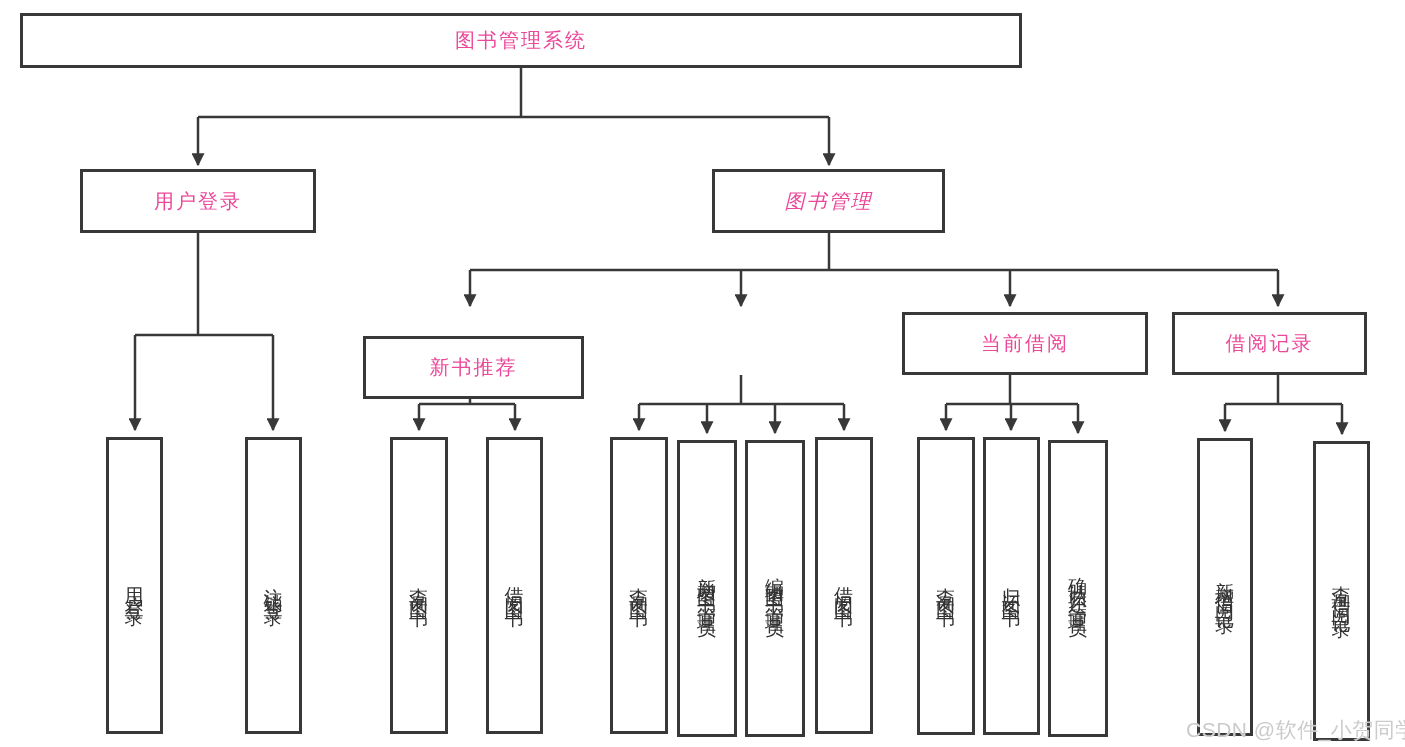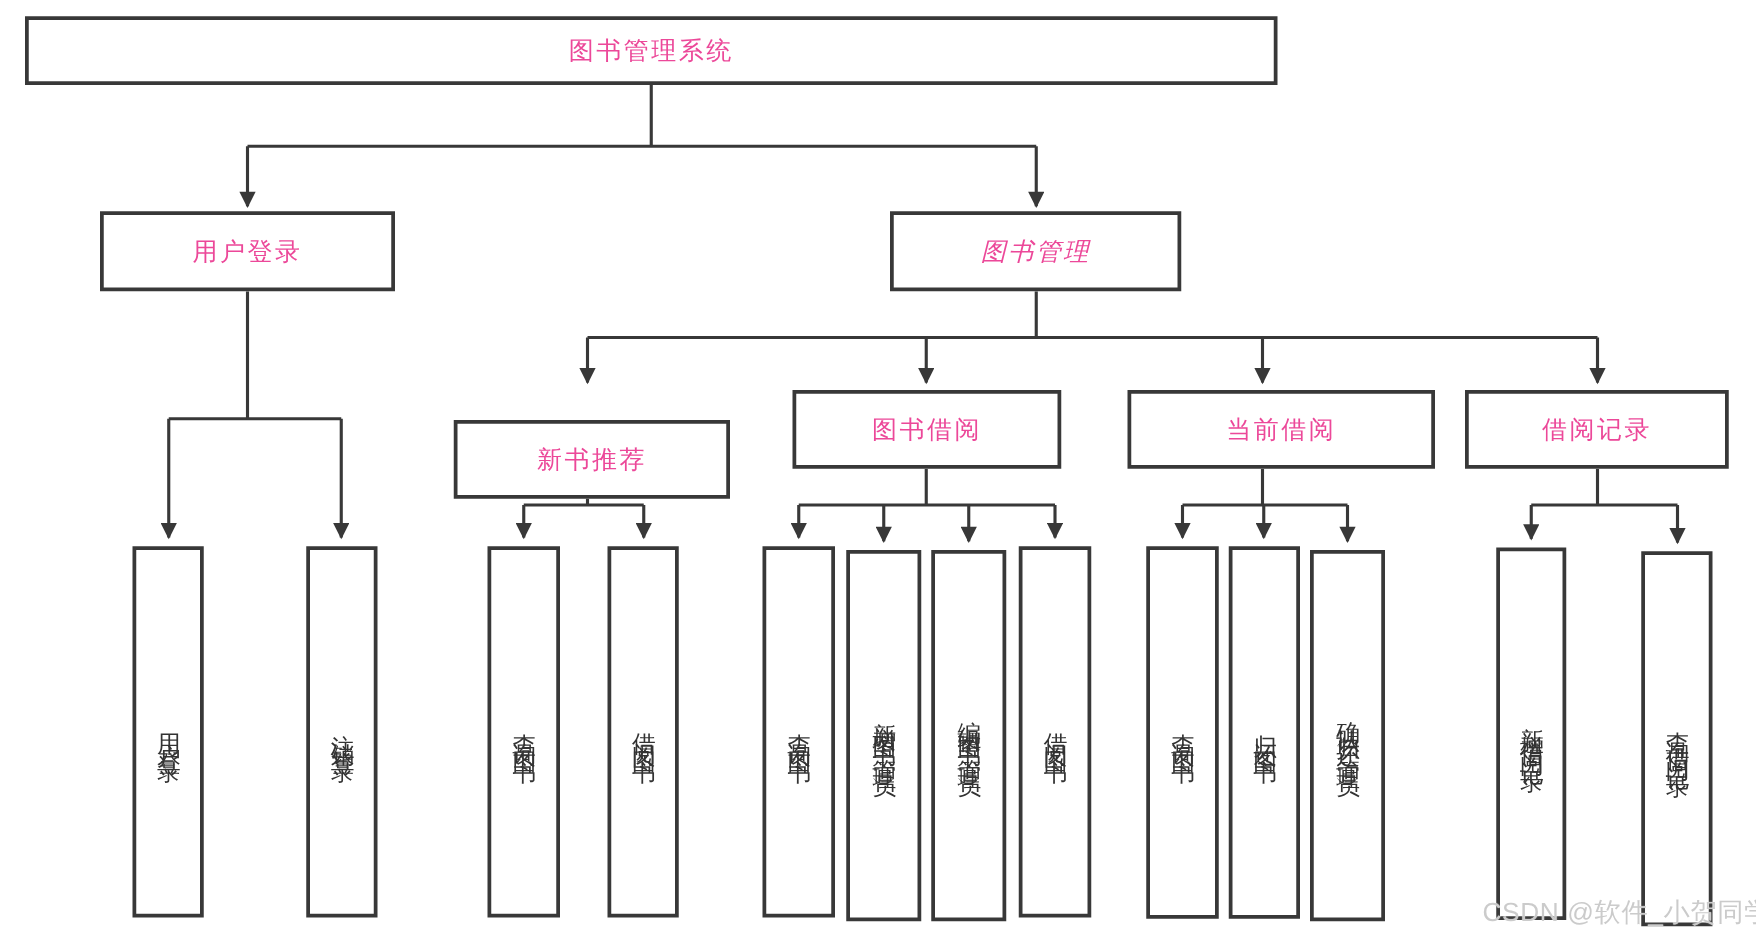--- a/index.html
+++ b/index.html
@@ -117,23 +117,22 @@
       <path d="M1342 404 V434" marker-end="url(#arw)"></path>
     </g>
   </svg>
 
   <div class="hnode" style="left:20px; top:13px; width:1002px; height:55px;">图书管理系统</div>
 
   <div class="hnode" style="left:80px; top:169px; width:236px; height:64px;">用户登录</div>
   <div class="hnode" style="left:712px; top:169px; width:233px; height:64px;font-style:italic;">图书管理</div>
 
   <div class="hnode" style="left:363px; top:312px; width:221px; height:63px;margin-top:24px;">新书推荐</div>
-  <div class="hnode" style="left:634px; top:312px; width:215px; height:63px;">图书借阅</div>
   <div class="hnode" style="left:902px; top:312px; width:246px; height:63px;">当前借阅</div>
-  <div class="hnode" style="left:1172px; top:312px; width:211px; height:63px;">借阅记录</div>
+  <div class="hnode" style="left:1172px; top:312px; width:195px; height:63px;">借阅记录</div>
 
   <div class="vnode" style="left:106px; top:437px; width:57px; height:297px;">
     <span>用户登录</span>
     </div>
   <div class="vnode" style="left:245px; top:437px; width:57px; height:297px;">
     <span>注销登录</span>
     </div>
 
   <div class="vnode" style="left:390px; top:437px; width:58px; height:297px;">
     <span>查询图书</span>

